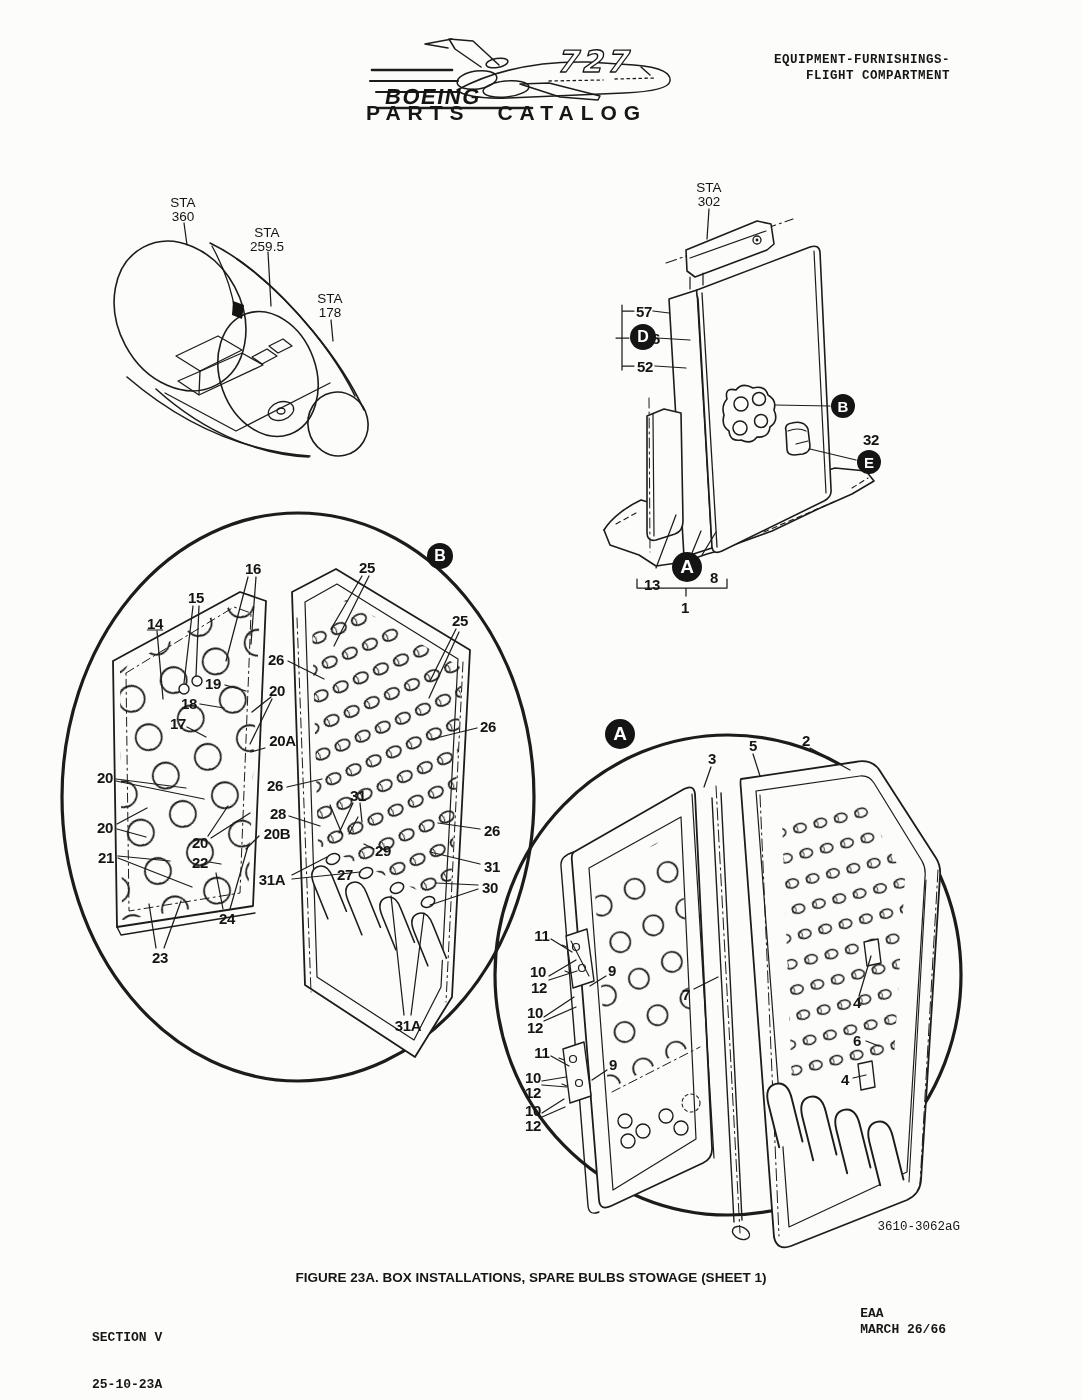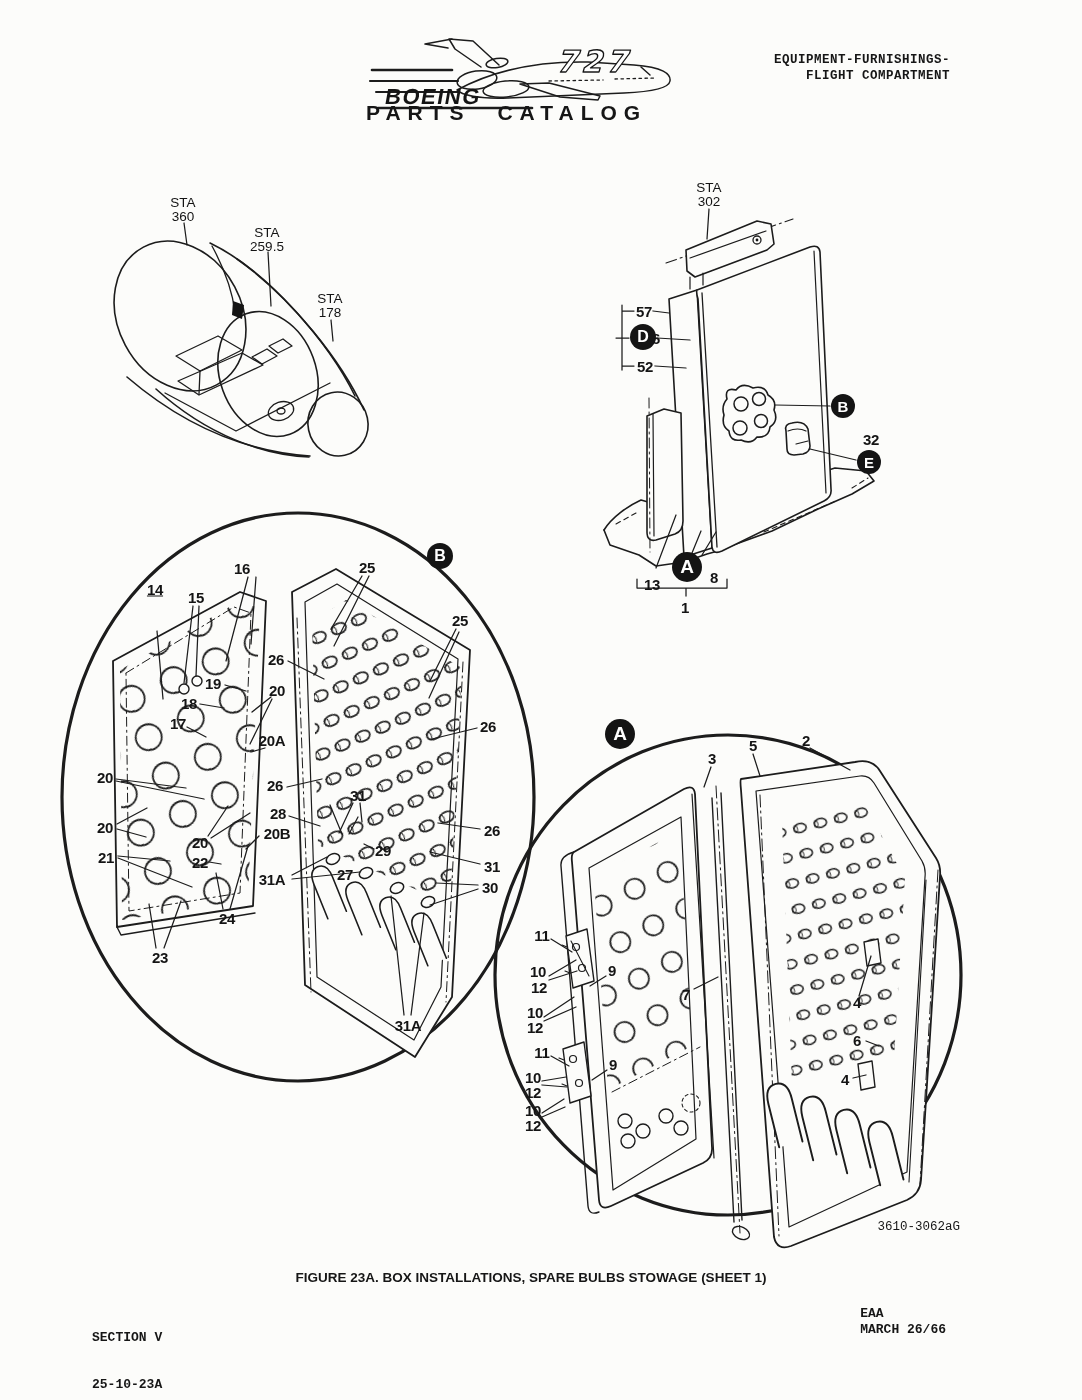--- a/index.html
+++ b/index.html
@@ -271,31 +271,31 @@
   <div>
       <span class="callout" style="left: 644px; top: 311px;">57</span>
       <span class="callout" style="left: 608px; top: 338px; margin-left: 44px;">46</span>
       <span class="callout" style="left: 645px; top: 366px;">52</span>
       <span class="callout" style="left: 871px; top: 439px;">32</span>
       <span class="callout" style="left: 652px; top: 584px;">13</span>
       <span class="callout" style="left: 714px; top: 577px;">8</span>
       <span class="callout" style="left: 685px; top: 607px;">1</span>
     </div>
   <div>
-      <span class="callout" style="left: 155px; top: 589px; text-decoration: underline;">14</span>
+      <span class="callout" style="left: 155px; top: 623px; text-decoration: underline;">14</span>
       <span class="callout" style="left: 196px; top: 597px;">15</span>
-      <span class="callout" style="left: 242px; top: 568px;">16</span>
+      <span class="callout" style="left: 253px; top: 568px;">16</span>
       <span class="callout" style="left: 367px; top: 567px;">25</span>
       <span class="callout" style="left: 460px; top: 620px;">25</span>
       <span class="callout" style="left: 276px; top: 659px;">26</span>
       <span class="callout" style="left: 213px; top: 683px;">19</span>
       <span class="callout" style="left: 277px; top: 690px;">20</span>
       <span class="callout" style="left: 189px; top: 703px;">18</span>
       <span class="callout" style="left: 178px; top: 723px;">17</span>
-      <span class="callout" style="left: 272px; top: 740px;">20A</span>
+      <span class="callout" style="left: 272px; top: 740px; padding-left: 21px;">20A</span>
       <span class="callout" style="left: 488px; top: 726px;">26</span>
       <span class="callout" style="left: 105px; top: 777px;">20</span>
       <span class="callout" style="left: 275px; top: 785px;">26</span>
       <span class="callout" style="left: 358px; top: 795px;">31</span>
       <span class="callout" style="left: 278px; top: 813px;">28</span>
       <span class="callout" style="left: 105px; top: 827px;">20</span>
       <span class="callout" style="left: 277px; top: 833px;">20B</span>
       <span class="callout" style="left: 200px; top: 842px;">20</span>
       <span class="callout" style="left: 345px; top: 842px; margin-top: 32px;">27</span>
       <span class="callout" style="left: 383px; top: 850px;">29</span>

